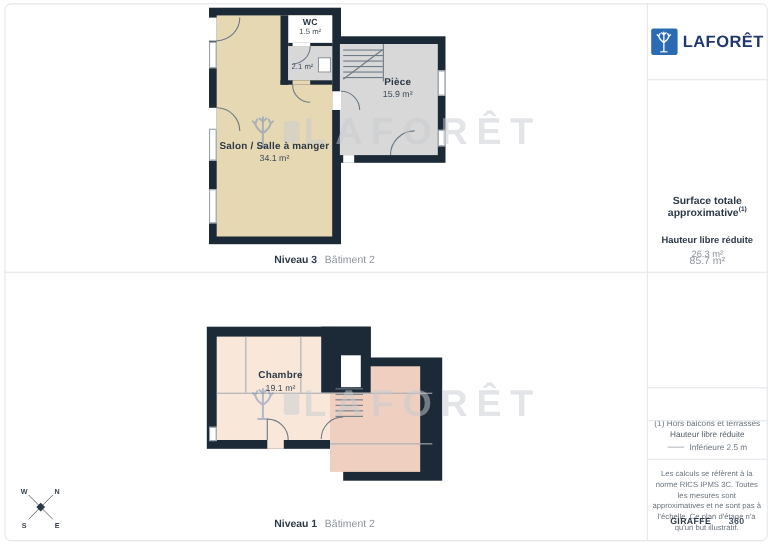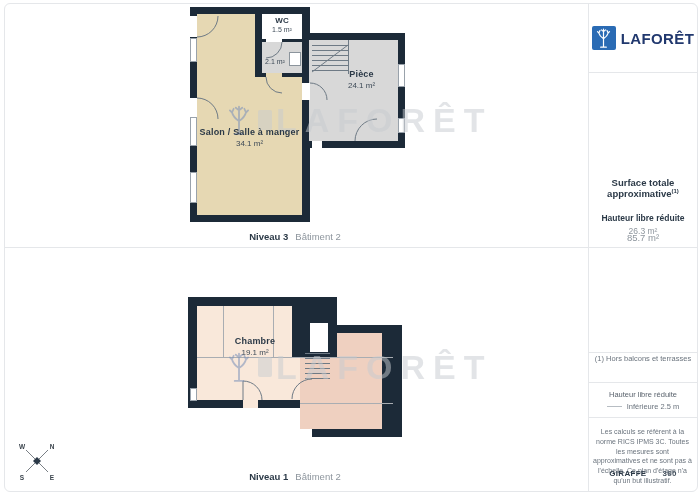--- a/index.html
+++ b/index.html
@@ -124,21 +124,21 @@
 
   <div class="abs roomlabel small" style="left:72px;top:11px;width:40px;">
     <div class="nm">WC</div>
     <div class="ar">1.5 m²</div>
   </div>
   <div class="abs roomlabel small" style="left:72px;top:52px;width:26px;">
     <div class="ar">2.1 m²</div>
   </div>
   <div class="abs roomlabel" style="left:119px;top:64px;width:105px;">
     <div class="nm">Pièce</div>
-    <div class="ar">24.1 m²</div>
+    <div class="ar">15.9 m²</div>
   </div>
   <div class="abs roomlabel" style="left:7px;top:122px;width:105px;">
     <div class="nm">Salon / Salle à manger</div>
     <div class="ar">34.1 m²</div>
   </div>
 </div>
 
 <div class="abs level-caption" style="top:231px;">
   <span class="lvl">Niveau 3</span><span class="bld">Bâtiment 2</span>
 </div>
@@ -209,21 +209,21 @@
   <span class="logo-txt">LAFORÊT</span>
 </div>
 <div class="abs sb-div" style="top:72px;"></div>
 
 <div class="abs sb sb-title" style="top:177px;"><span>Surface totale approximative</span><sup>(1)</sup></div>
 <div class="abs sb sb-val" style="top:192px;">85.7 m²</div>
 <div class="abs sb sb-title2" style="top:213px;">Hauteur libre réduite</div>
 <div class="abs sb sb-val2" style="top:226px;">26.3 m²</div>
 
 <div class="abs sb-div" style="top:352px;"></div>
-<div class="abs sb sb-note" style="top:354px;">(1) Hors balcons et terrasses</div>
+<div class="abs sb sb-note" style="top:380px;">(1) Hors balcons et terrasses</div>
 <div class="abs sb-div" style="top:382px;"></div>
 
 <div class="abs sb legend-title" style="top:390px;">Hauteur libre réduite</div>
 <div class="abs sb legend-row" style="top:402px;">
   <span class="legend-line"></span>
   <span class="legend-txt">Inférieure 2.5 m</span>
 </div>
 <div class="abs sb-div" style="top:417px;"></div>
 
 <div class="abs disclaimer" style="left:592px;top:427px;width:101px;">Les calculs se réfèrent à la norme RICS IPMS 3C. Toutes les mesures sont approximatives et ne sont pas à l'échelle. Ce plan d'étage n'a qu'un but illustratif.</div>

